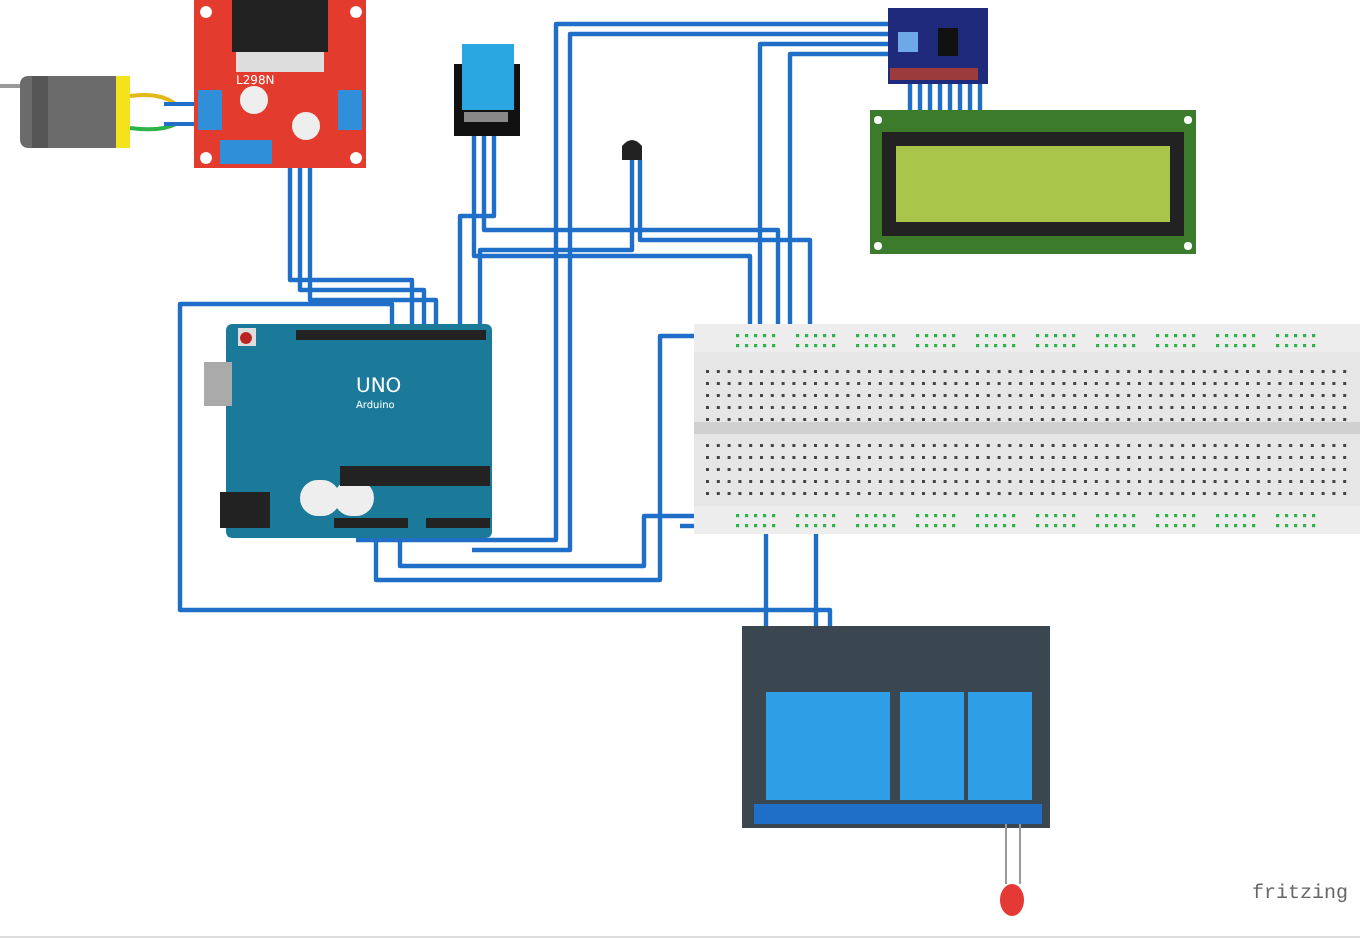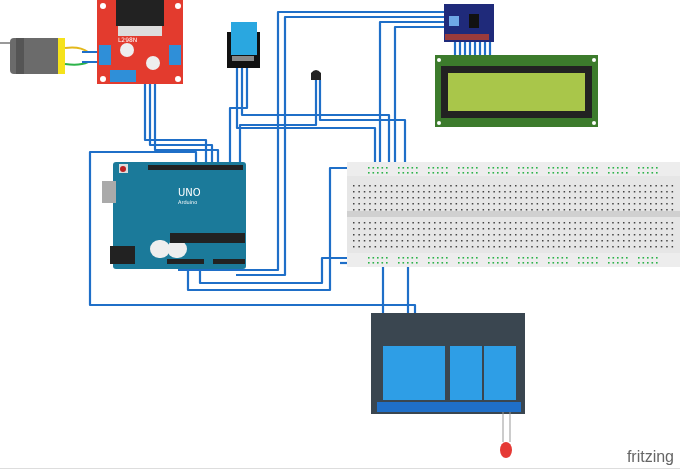--- a/index.html
+++ b/index.html
@@ -1,19 +1,19 @@
 <!DOCTYPE html>
 <html><head>
 <meta charset="utf-8">
 <style>
   html, body { margin:0; padding:0; background:#ffffff; }
   body { width:680px; height:469px; position:relative; overflow:hidden; font-family:"DejaVu Sans", sans-serif; }
   #canvas { position:absolute; left:0; top:0; }
   .label { font-family:"DejaVu Sans", sans-serif; }
-  #brand { position:absolute; right:6px; bottom:3px; font-size:16px; color:#666; font-family:Liberation Sans, sans-serif; }
+  #brand { position:absolute; right:6px; bottom:16px; font-size:10px; color:#666; font-family:Liberation Mono, monospace; }
   #footer-line { position:absolute; left:0; right:0; bottom:0; height:1px; background:#ddd; }
 </style>
 </head>
 <body>
 
 <svg id="canvas" width="680" height="469" viewBox="0 0 680 469" xmlns="http://www.w3.org/2000/svg">
 
   <g id="wires" fill="none" stroke-width="2.2" stroke-linejoin="round">
       <path d="M145 84 L145 140 L206 140 L206 162" stroke="#1f6fc8"></path>
       <path d="M150 84 L150 145 L212 145 L212 162" stroke="#1f6fc8"></path>

